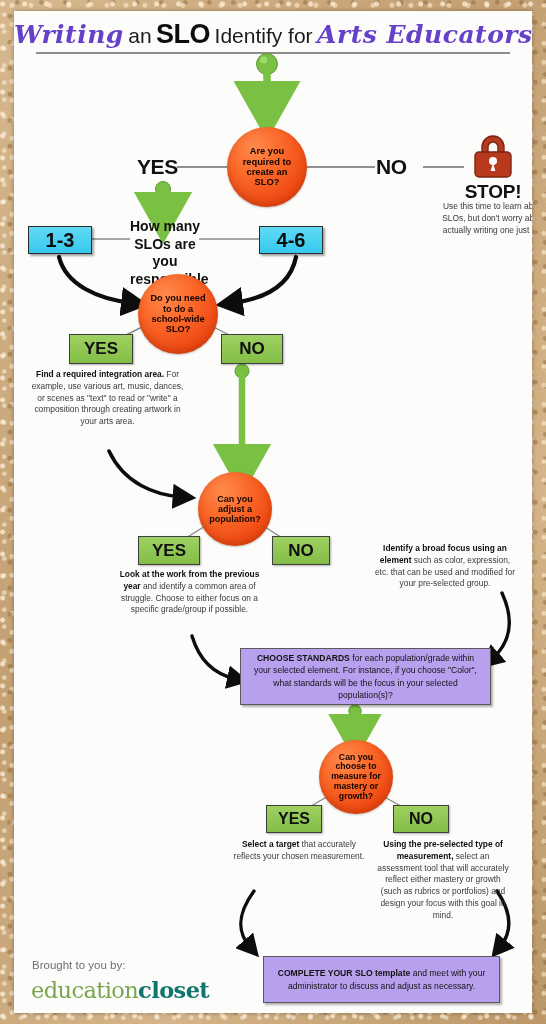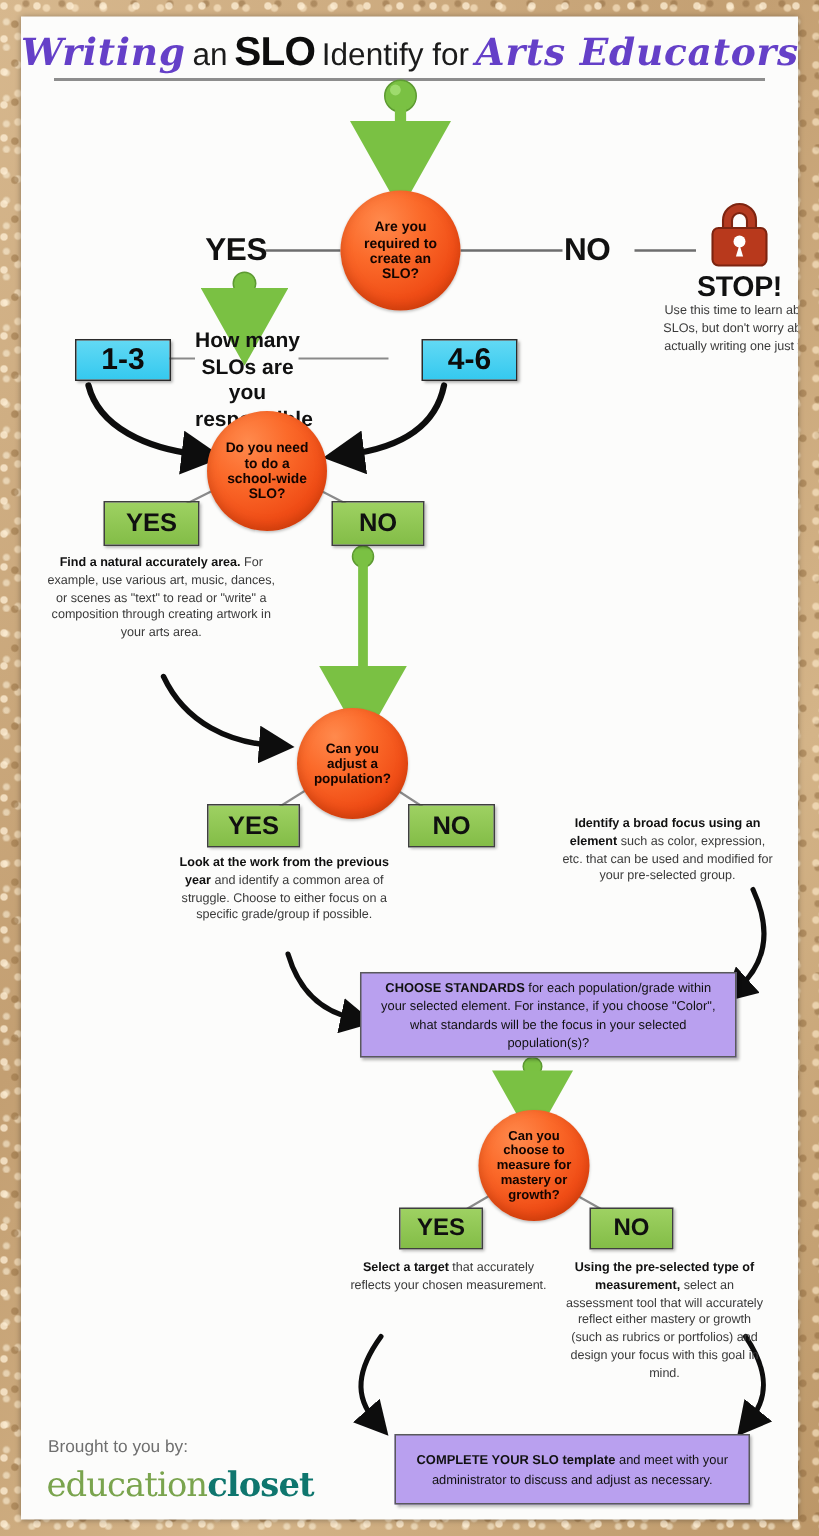--- a/index.html
+++ b/index.html
@@ -109,21 +109,20 @@
   .bbox {
     background: linear-gradient(#62d9f4, #35c9ef);
     border: 1.8px solid #2b2b2b;
     display: flex;
     align-items: center;
     justify-content: center;
     font-weight: 700;
     font-size: 20px;
     color: #0c0c0c;
     box-shadow: 1.5px 1.5px 2px rgba(0,0,0,.35);
-    margin-left: 22px;
   }
 
   
   .pbox {
     background: #b9a0ef;
     border: 1.6px solid #59595c;
     color: #111;
     font-size: 8.6px;
     line-height: 1.42;
     text-align: center;
@@ -264,21 +263,21 @@
 
     <div class="bbox abs" style="left:14px;top:215px;width:64px;height:28px;">1-3</div>
     <div class="bbox abs" style="left:245px;top:215px;width:64px;height:28px;">4-6</div>
 
     <div class="circle abs" style="left:124px;top:263px;width:80px;height:80px;font-size:9.2px;padding:0 8px;">Do you need to do a school-wide SLO?</div>
 
     <div class="gbox abs" style="left:55px;top:323px;width:64px;height:30px;font-size:17px;">YES</div>
     <div class="gbox abs" style="left:207px;top:323px;width:62px;height:30px;font-size:17px;">NO</div>
 
     <div class="note abs" style="left:15px;top:358px;width:157px;">
-      <b>Find a natural accurately area.</b><span> For example, use various art, music, dances, or scenes as "text" to read or "write" a composition through creating artwork in your arts area.</span>
+      <b>Find a required integration area.</b><span> For example, use various art, music, dances, or scenes as "text" to read or "write" a composition through creating artwork in your arts area.</span>
     </div>
 
     <div class="circle abs" style="left:184px;top:461px;width:74px;height:74px;font-size:9px;padding:0 7px;">Can you adjust a population?</div>
 
     <div class="gbox abs" style="left:124px;top:525px;width:62px;height:29px;font-size:17px;">YES</div>
     <div class="gbox abs" style="left:258px;top:525px;width:58px;height:29px;font-size:17px;">NO</div>
 
     <div class="note abs" style="left:358px;top:532px;width:146px;">
       <b>Identify a broad focus using an element</b><span> such as color, expression, etc. that can be used and modified for your pre-selected group.</span>
     </div>

